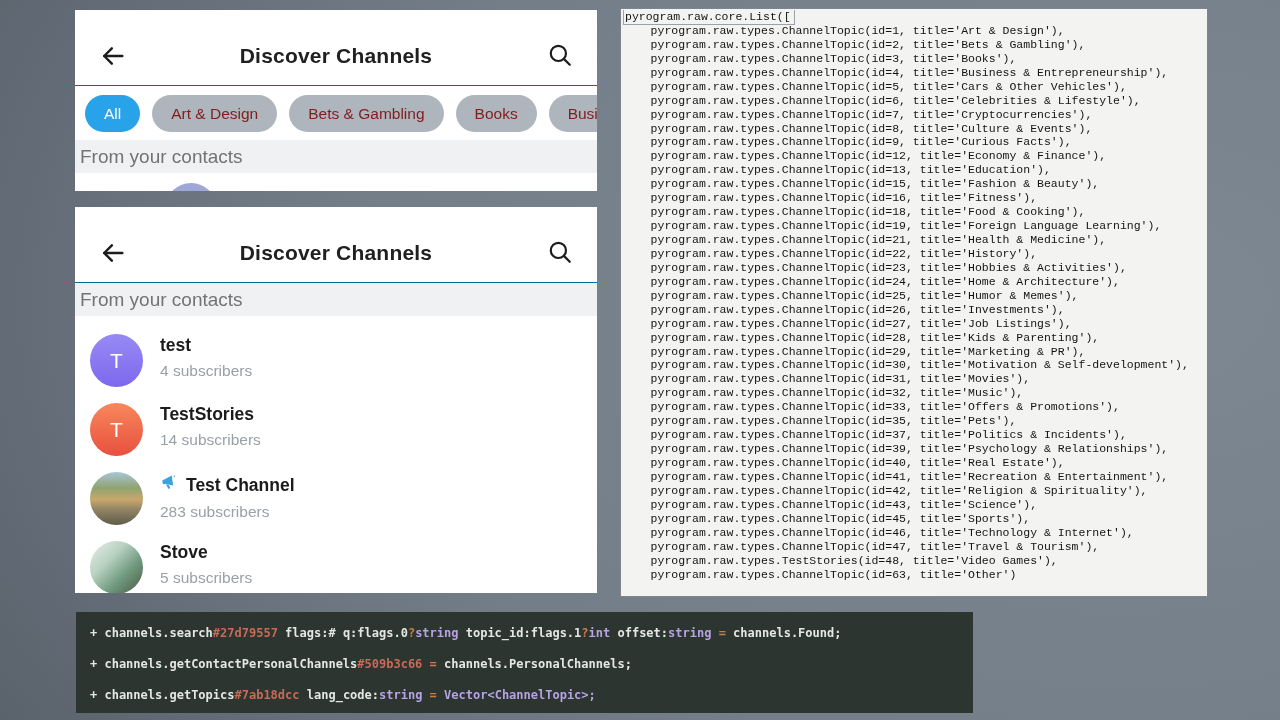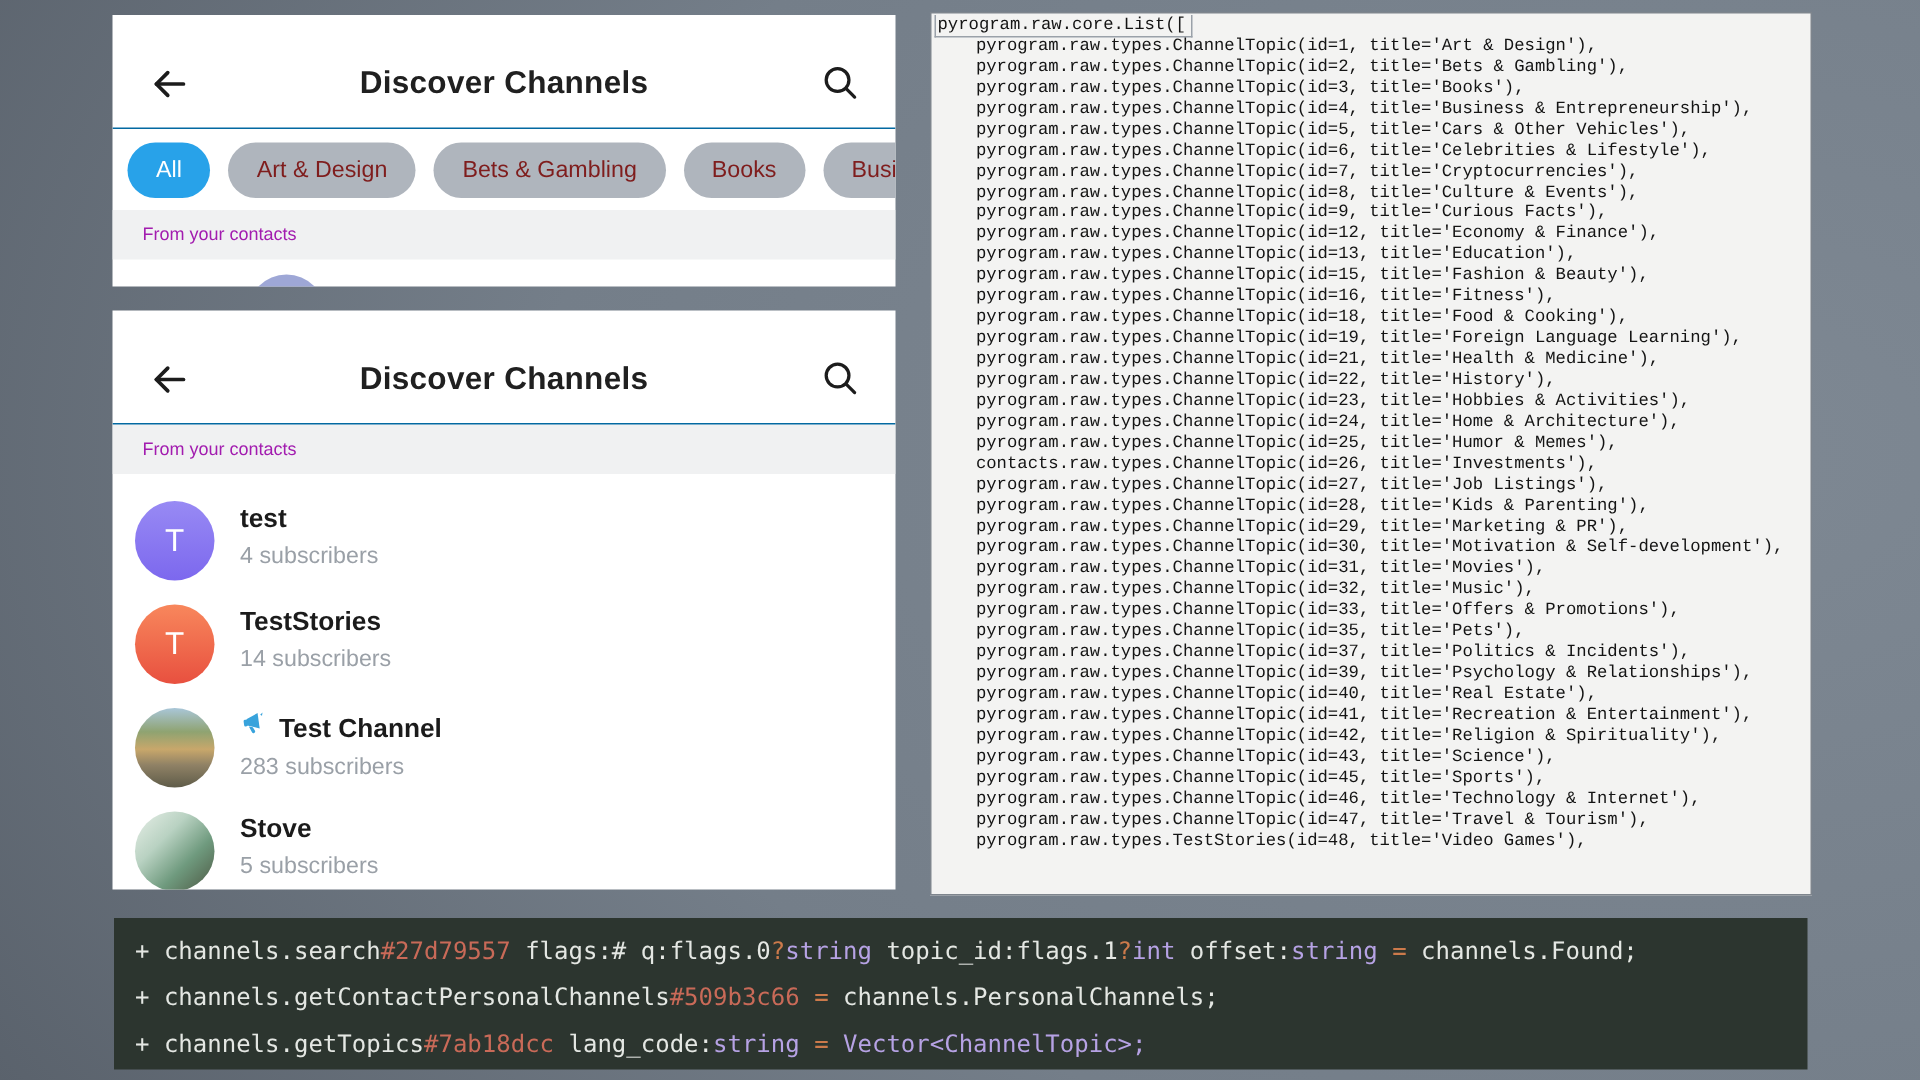--- a/index.html
+++ b/index.html
@@ -18,22 +18,22 @@
   .phone-title{position:absolute;left:0;right:0;top:34px;text-align:center;
     font-size:21px;font-weight:700;color:#202020;letter-spacing:.2px;}
   .back-btn{position:absolute;left:24px;top:32px;width:28px;height:28px;cursor:pointer;}
   .search-btn{position:absolute;right:24px;top:32px;width:26px;height:26px;cursor:pointer;}
 
   .chips-row{display:flex;gap:12px;padding:9px 10px 8px 10px;align-items:center;white-space:nowrap;}
   .chip{height:37px;line-height:37px;padding:0 19px;border-radius:19px;background:#afb5bd;
     color:#7f1d1d;font-size:15.5px;font-weight:500;flex:0 0 auto;cursor:pointer;}
   .chip-selected{background:#28a2e9;color:#ffffff;}
 
-  .section-bar{height:33px;line-height:33px;background:#f0f1f2;color:#a21caf;
-    font-size:12px;padding-left:20px;}
+  .section-bar{height:33px;line-height:33px;background:#f0f1f2;color:#737373;
+    font-size:19px;padding-left:5px;}
 
   .cutoff-avatar{position:absolute;left:90px;bottom:-44px;width:52px;height:52px;border-radius:50%;
     background:#8d98cf;opacity:.85;}
 
   .channel-list{padding-top:10px;}
   .channel-row{position:relative;height:69px;cursor:pointer;}
   .avatar{position:absolute;left:15px;top:8px;width:53px;height:53px;border-radius:50%;
     display:flex;align-items:center;justify-content:center;color:#fff;font-size:21px;font-weight:500;}
   .avatar-purple{background:linear-gradient(180deg,#988af4 0%,#7c68ee 100%);}
   .avatar-orange{background:linear-gradient(180deg,#f8875c 0%,#e8503f 100%);}
@@ -46,22 +46,22 @@
 
   
   #console-panel{left:620px;top:8px;width:588px;height:589px;background:#f3f3f2;
     border:1px solid #7e858d;box-sizing:border-box;
     font-family:"Liberation Mono","DejaVu Sans Mono",monospace;
     font-size:11.5px;color:#141414;padding:1px 0 0 2px;}
   .console-line{white-space:pre;height:13.95px;line-height:13.95px;}
   .firstline-box{display:inline-block;border:1px solid #9aa1a9;border-top:none;padding:0 3px 0 1px;}
 
   
-  #schema-panel{left:76px;top:612px;width:1129px;height:101px;background:#2c352f;
-    font-family:"DejaVu Sans Mono",monospace;font-size:16px;font-weight:400;
+  #schema-panel{left:76px;top:612px;width:897px;height:101px;background:#2c352f;
+    font-family:"DejaVu Sans Mono",monospace;font-size:12px;font-weight:700;
     padding:6px 0 0 14px;box-sizing:border-box;}
   .schema-line{white-space:pre;line-height:31px;}
   .seg-p{color:#e4e7e3}
   .seg-h{color:#c96a58}
   .seg-o{color:#cc7a4b}
   .seg-t{color:#b6a2e4}
 
   svg{display:block;}
 </style>
 </head>
@@ -174,38 +174,39 @@
     <div class="console-line">    pyrogram.raw.types.ChannelTopic(id=13, title='Education'),</div>
     <div class="console-line">    pyrogram.raw.types.ChannelTopic(id=15, title='Fashion &amp; Beauty'),</div>
     <div class="console-line">    pyrogram.raw.types.ChannelTopic(id=16, title='Fitness'),</div>
     <div class="console-line">    pyrogram.raw.types.ChannelTopic(id=18, title='Food &amp; Cooking'),</div>
     <div class="console-line">    pyrogram.raw.types.ChannelTopic(id=19, title='Foreign Language Learning'),</div>
     <div class="console-line">    pyrogram.raw.types.ChannelTopic(id=21, title='Health &amp; Medicine'),</div>
     <div class="console-line">    pyrogram.raw.types.ChannelTopic(id=22, title='History'),</div>
     <div class="console-line">    pyrogram.raw.types.ChannelTopic(id=23, title='Hobbies &amp; Activities'),</div>
     <div class="console-line">    pyrogram.raw.types.ChannelTopic(id=24, title='Home &amp; Architecture'),</div>
     <div class="console-line">    pyrogram.raw.types.ChannelTopic(id=25, title='Humor &amp; Memes'),</div>
-    <div class="console-line">    contacts.raw.types.ChannelTopic(id=26, title='Investments'),</div>
+    <div class="console-line">    pyrogram.raw.types.ChannelTopic(id=26, title='Investments'),</div>
     <div class="console-line">    pyrogram.raw.types.ChannelTopic(id=27, title='Job Listings'),</div>
     <div class="console-line">    pyrogram.raw.types.ChannelTopic(id=28, title='Kids &amp; Parenting'),</div>
     <div class="console-line">    pyrogram.raw.types.ChannelTopic(id=29, title='Marketing &amp; PR'),</div>
     <div class="console-line">    pyrogram.raw.types.ChannelTopic(id=30, title='Motivation &amp; Self-development'),</div>
     <div class="console-line">    pyrogram.raw.types.ChannelTopic(id=31, title='Movies'),</div>
     <div class="console-line">    pyrogram.raw.types.ChannelTopic(id=32, title='Music'),</div>
     <div class="console-line">    pyrogram.raw.types.ChannelTopic(id=33, title='Offers &amp; Promotions'),</div>
     <div class="console-line">    pyrogram.raw.types.ChannelTopic(id=35, title='Pets'),</div>
     <div class="console-line">    pyrogram.raw.types.ChannelTopic(id=37, title='Politics &amp; Incidents'),</div>
     <div class="console-line">    pyrogram.raw.types.ChannelTopic(id=39, title='Psychology &amp; Relationships'),</div>
     <div class="console-line">    pyrogram.raw.types.ChannelTopic(id=40, title='Real Estate'),</div>
     <div class="console-line">    pyrogram.raw.types.ChannelTopic(id=41, title='Recreation &amp; Entertainment'),</div>
     <div class="console-line">    pyrogram.raw.types.ChannelTopic(id=42, title='Religion &amp; Spirituality'),</div>
     <div class="console-line">    pyrogram.raw.types.ChannelTopic(id=43, title='Science'),</div>
     <div class="console-line">    pyrogram.raw.types.ChannelTopic(id=45, title='Sports'),</div>
     <div class="console-line">    pyrogram.raw.types.ChannelTopic(id=46, title='Technology &amp; Internet'),</div>
     <div class="console-line">    pyrogram.raw.types.ChannelTopic(id=47, title='Travel &amp; Tourism'),</div>
     <div class="console-line">    pyrogram.raw.types.TestStories(id=48, title='Video Games'),</div>
+    <div class="console-line">    pyrogram.raw.types.ChannelTopic(id=63, title='Other')</div>
   </div>
 
 <div class="panel" id="schema-panel">
     <div class="schema-line"><span class="seg-p">+ channels.search</span><span class="seg-h">#27d79557</span><span class="seg-p"> flags:# q:flags.0</span><span class="seg-o">?</span><span class="seg-t">string</span><span class="seg-p"> topic_id:flags.1</span><span class="seg-o">?</span><span class="seg-t">int</span><span class="seg-p"> offset:</span><span class="seg-t">string</span><span class="seg-p"> </span><span class="seg-o">=</span><span class="seg-p"> channels.Found;</span></div>
     <div class="schema-line"><span class="seg-p">+ channels.getContactPersonalChannels</span><span class="seg-h">#509b3c66</span><span class="seg-p"> </span><span class="seg-o">=</span><span class="seg-p"> channels.PersonalChannels;</span></div>
     <div class="schema-line"><span class="seg-p">+ channels.getTopics</span><span class="seg-h">#7ab18dcc</span><span class="seg-p"> lang_code:</span><span class="seg-t">string</span><span class="seg-p"> </span><span class="seg-o">=</span><span class="seg-p"> </span><span class="seg-t">Vector&lt;ChannelTopic&gt;;</span></div>
   </div>
 
 </body></html>

